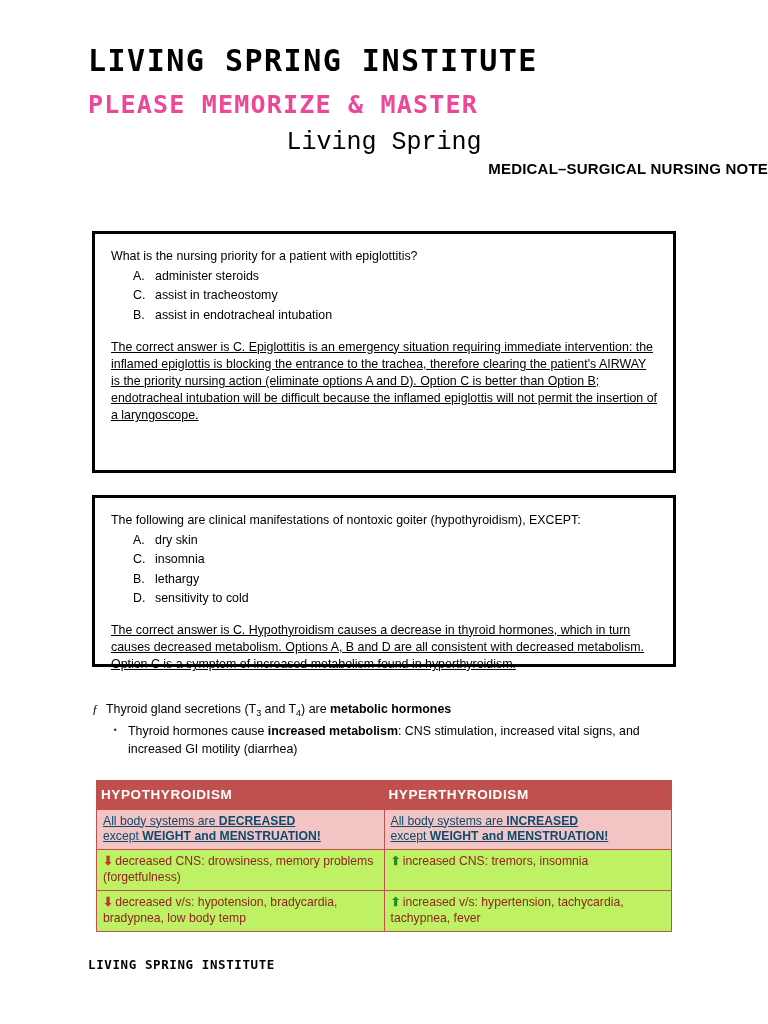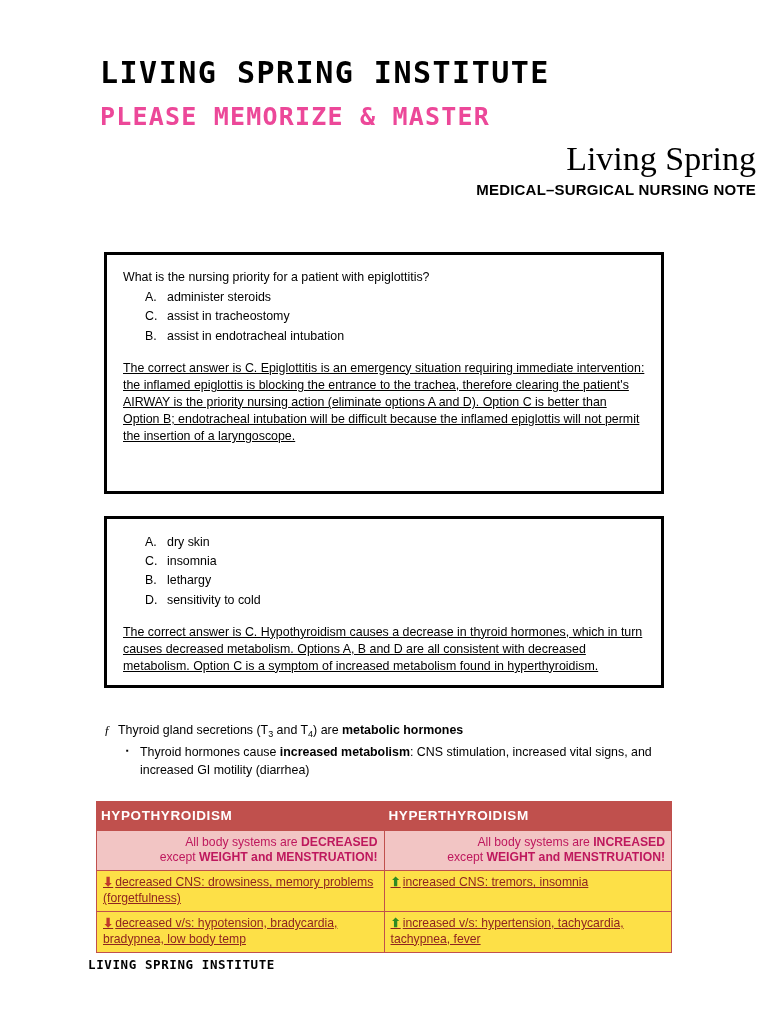--- a/index.html
+++ b/index.html
@@ -12,21 +12,21 @@
     height: 1024px;
     font-family: "Liberation Sans", sans-serif;
     color: #000000;
     position: relative;
     overflow: hidden;
   }
   .page {
     position: relative;
     width: 768px;
     height: 1024px;
-    padding: 12px;
+    padding: 0;
     box-sizing: border-box;
   }
 
   
   .header {
     padding: 44px 0 0 0;
     text-align: left;
   }
   .inst-title {
     font-family: "DejaVu Sans Mono", monospace;
@@ -40,25 +40,25 @@
   .memorize {
     font-family: "DejaVu Sans Mono", monospace;
     font-weight: bold;
     font-size: 25px;
     letter-spacing: 1.2px;
     color: #ec4899;
     margin: 12px 0 0 88px;
     line-height: 1.15;
   }
   .living-spring {
-    text-align: right;
-    font-size: 34px;
+    text-align: center;
+    font-size: 25px;
     color: #000000;
     margin: 9px 0 0 0;
-    font-family: Liberation Serif, serif;
+    font-family: Liberation Mono, monospace;
   }
   .subtitle {
     text-align: right;
     font-size: 15px;
     font-weight: bold;
     letter-spacing: 0.2px;
     margin: 3px 0 0 0;
   }
 
   
@@ -141,29 +141,29 @@
     background: #c0504d;
     color: #ffffff;
     font-weight: bold;
     font-size: 13.5px;
     letter-spacing: 0.6px;
     text-align: left;
     padding: 5px 4px;
   }
   td.sub-head {
     background: #f2c5c4;
-    color: #be185d;
-    text-align: right;
+    color: #0c4a6e;
+    text-align: left;
     font-size: 12.3px;
     padding: 4px 6px;
+    text-decoration: underline;
   }
   td.body-cell {
-    background: #fde047;
+    background: #bef264;
     color: #8f2420;
-    text-decoration: underline;
   }
   .arrow-down {
     color: #c0392b;
     font-weight: bold;
     margin-right: 2px;
   }
   .arrow-up {
     color: #2e8b22;
     font-weight: bold;
     margin-right: 2px;
@@ -197,20 +197,21 @@
     <p class="qstem">What is the nursing priority for a patient with epiglottitis?</p>
     <ol class="choices">
       <li><span class="ltr">A.</span><span>administer steroids</span></li>
       <li><span class="ltr">C.</span><span>assist in tracheostomy</span></li>
       <li><span class="ltr">B.</span><span>assist in endotracheal intubation</span></li>
     </ol>
     <p class="answer">The correct answer is C. Epiglottitis is an emergency situation requiring immediate intervention: the inflamed epiglottis is blocking the entrance to the trachea, therefore clearing the patient's AIRWAY is the priority nursing action (eliminate options A and D). Option C is better than Option B; endotracheal intubation will be difficult because the inflamed epiglottis will not permit the insertion of a laryngoscope.</p>
   </div>
 
   <div class="qbox qbox2">
+    <p class="qstem">The following are clinical manifestations of nontoxic goiter (hypothyroidism), EXCEPT:</p>
     <ol class="choices">
       <li><span class="ltr">A.</span><span>dry skin</span></li>
       <li><span class="ltr">C.</span><span>insomnia</span></li>
       <li><span class="ltr">B.</span><span>lethargy</span></li>
       <li><span class="ltr">D.</span><span>sensitivity to cold</span></li>
     </ol>
     <p class="answer">The correct answer is C. Hypothyroidism causes a decrease in thyroid hormones, which in turn causes decreased metabolism. Options A, B and D are all consistent with decreased metabolism. Option C is a symptom of increased metabolism found in hyperthyroidism.</p>
   </div>
 
   <div class="notes">

